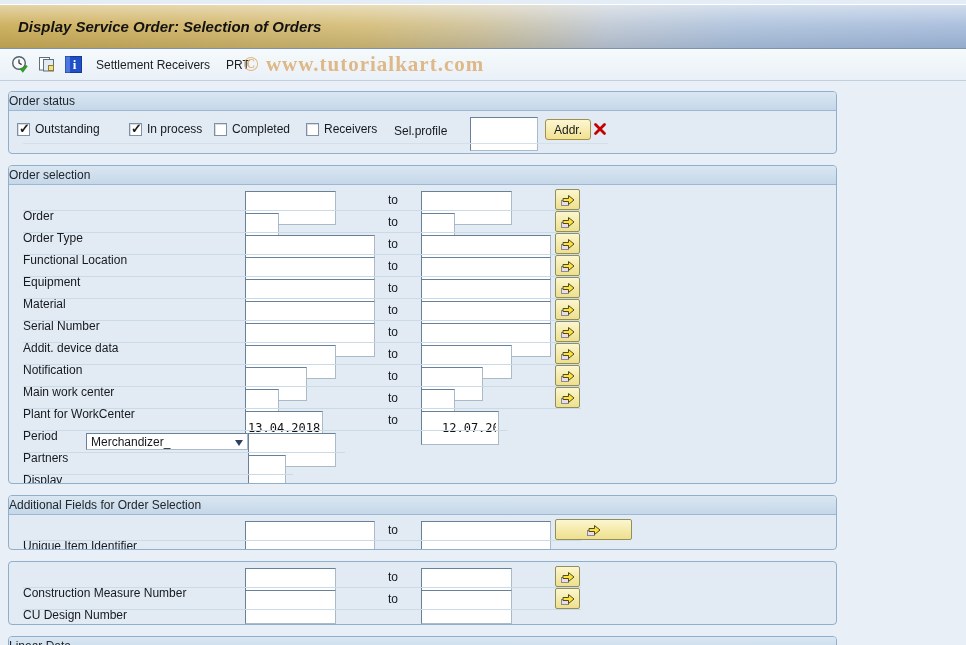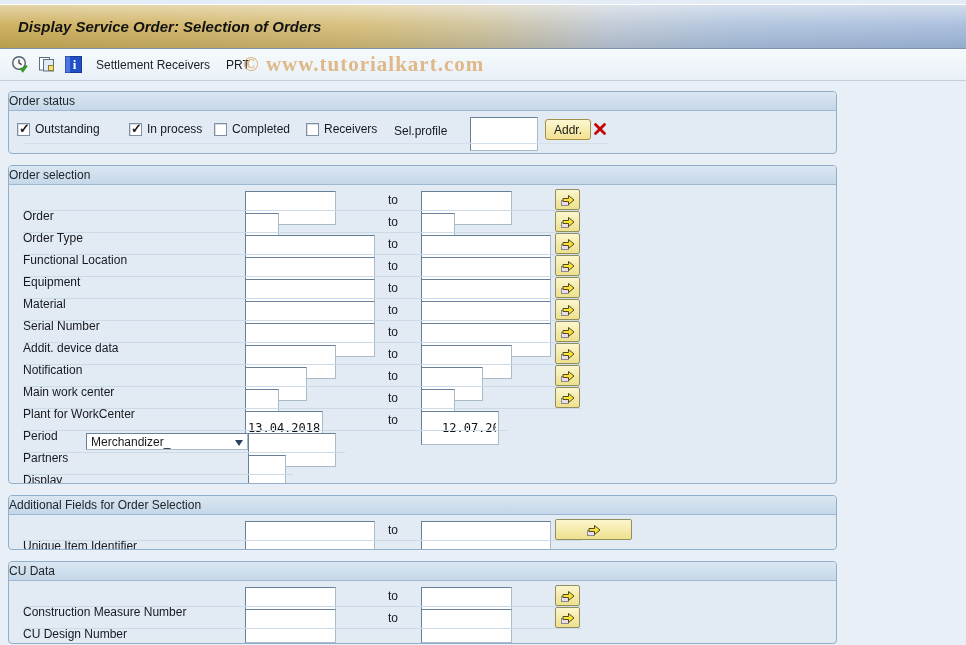--- a/index.html
+++ b/index.html
@@ -352,21 +352,20 @@
           <svg width="16" height="14" viewBox="0 0 16 14">
               <rect x="1.5" y="7.5" width="7" height="5" fill="#eadcee" stroke="#8a8a8a"></rect>
               <path d="M3 5.5 H8.5 V2.5 L14 7 L8.5 11.5 V8.5 H3 Z" fill="#ffe13a" stroke="#4c4c22"></path>
             </svg>
         </button>
       </div>
     </div>
   </div>
 
   <div class="groupbox">
-    <div class="gb-header">CU Data</div>
     <div class="gb-body" style="padding-bottom:14px">
       <div class="sel-row">
         <span class="sel-label">Construction Measure Number</span>
         <input class="inp from w-m" value="" style="">
         <span class="to-lbl">to</span>
         <input class="inp to-inp w-m" value="" style="">
         <button class="multi-btn">
           <svg width="16" height="14" viewBox="0 0 16 14">
               <rect x="1.5" y="7.5" width="7" height="5" fill="#eadcee" stroke="#8a8a8a"></rect>
               <path d="M3 5.5 H8.5 V2.5 L14 7 L8.5 11.5 V8.5 H3 Z" fill="#ffe13a" stroke="#4c4c22"></path>

